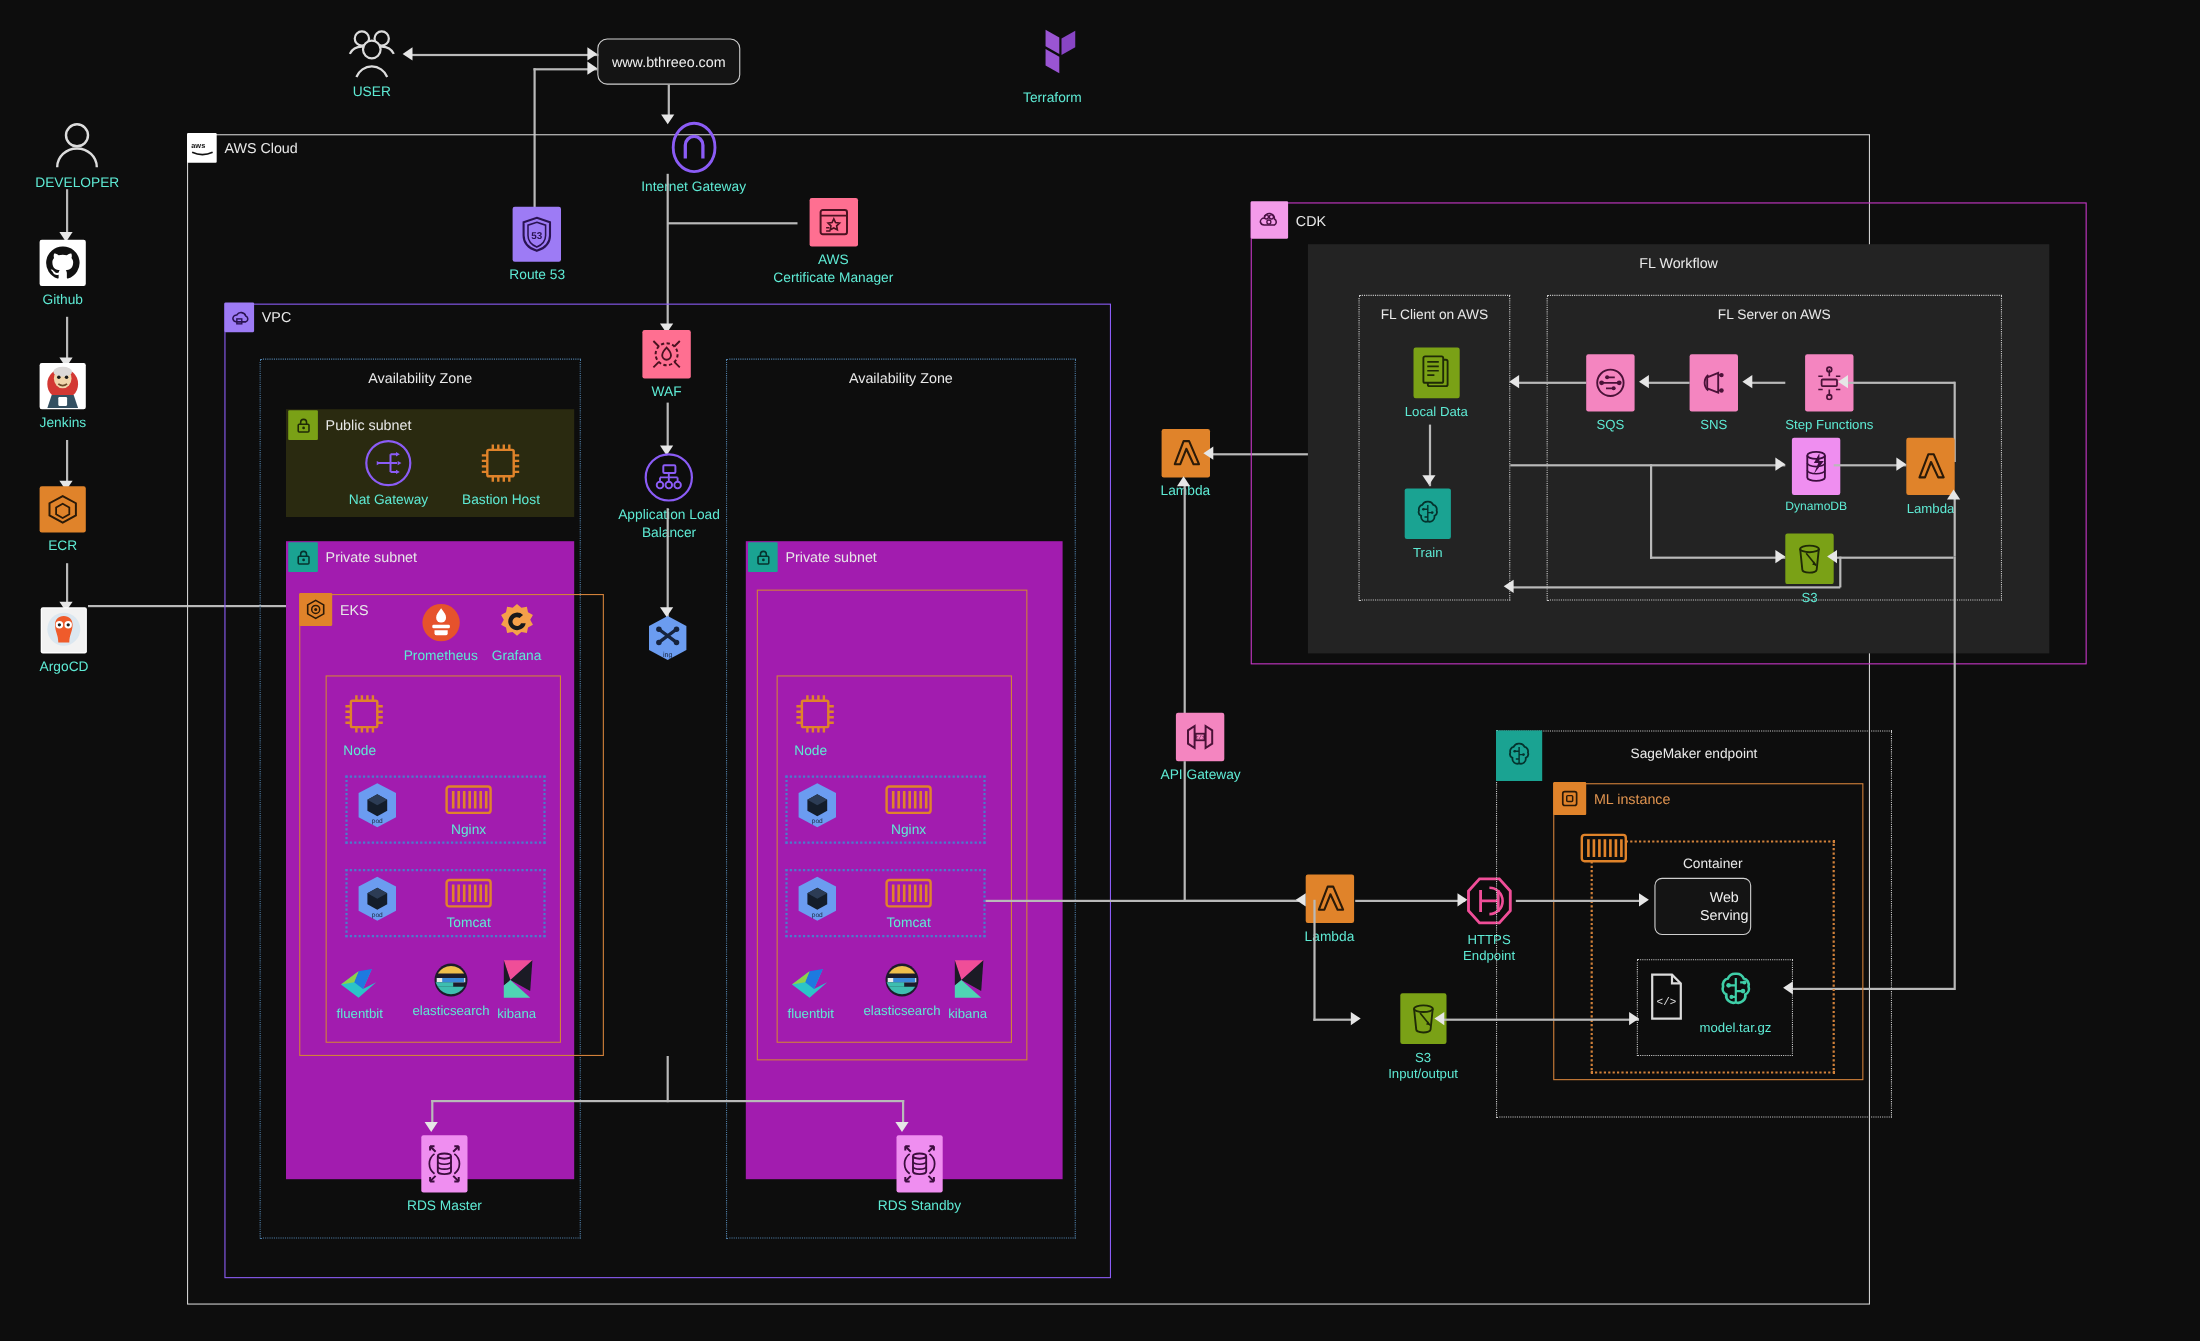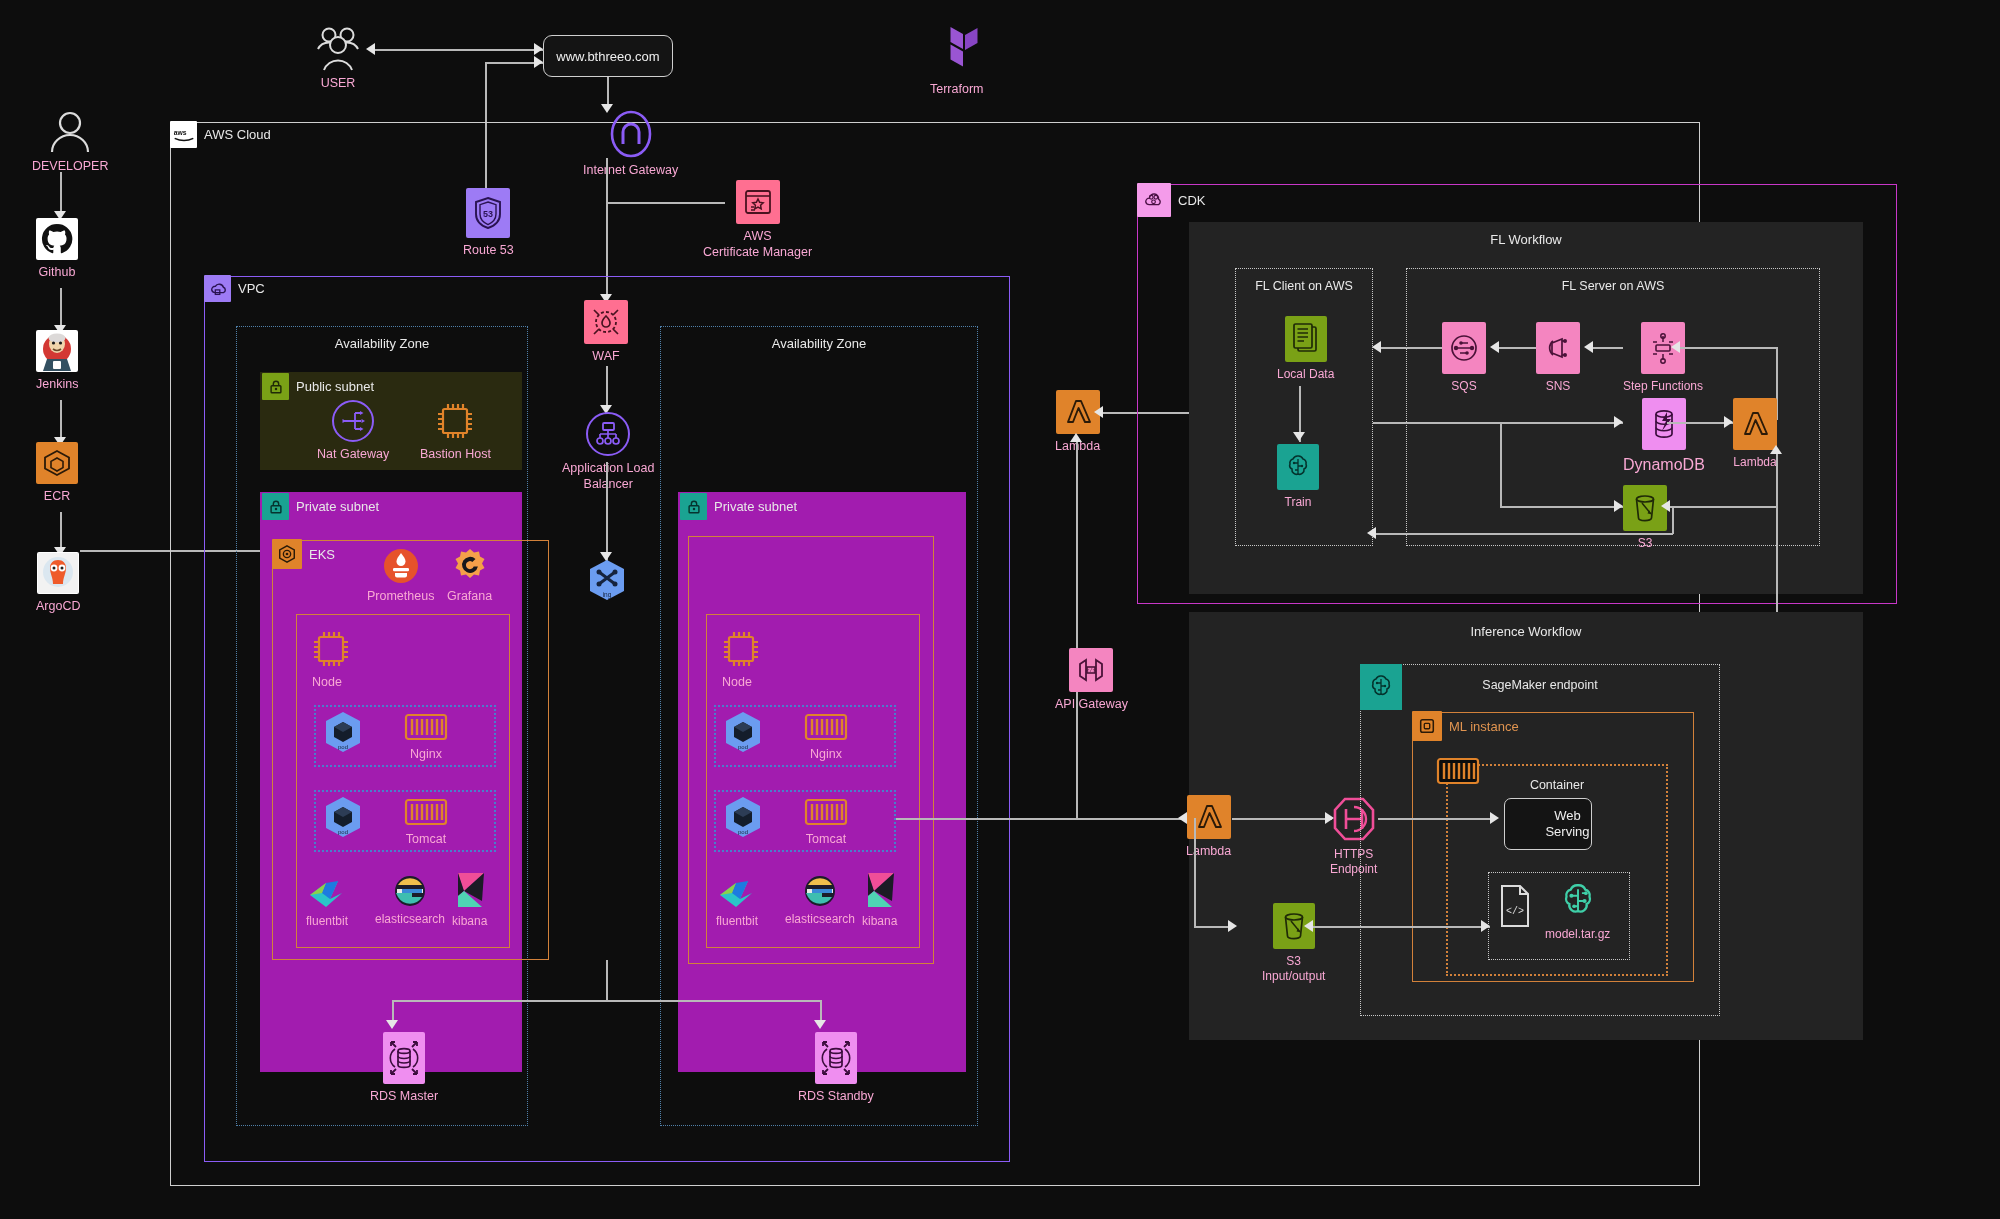--- a/index.html
+++ b/index.html
@@ -6,21 +6,21 @@
   html,body { background:#0d0d0d; }
   body {
     width:2000px; height:1219px; position:relative; overflow:hidden;
     font-family:"Liberation Sans", sans-serif;
     color:#e8e8e8;
   }
   .canvas { position:absolute; inset:0; background:#0d0d0d; }
 
   
   .node { position:absolute; display:flex; flex-direction:column; align-items:center; }
-  .node .lbl { margin-top:5px; font-size:12.5px; color:#f9a8d4; text-align:center; line-height:1.25; white-space:nowrap; }
+  .node .lbl { margin-top:5px; font-size:12.5px; color:#5eead4; text-align:center; line-height:1.25; white-space:nowrap; }
   .ico { display:flex; align-items:center; justify-content:center; }
 
   
   .tile { width:42px; height:42px; border-radius:2px; display:flex; align-items:center; justify-content:center; }
   .tile-purple  { background:#9d7bf5; }
   .tile-pink    { background:#ff6f91; }
   .tile-hotpink { background:#f485c0; }
   .tile-magenta { background:#ef8ef0; }
   .tile-orange  { background:#e0832a; }
   .tile-olive   { background:#7aa116; }
@@ -770,21 +770,21 @@
 
   <div class="node" style="left:1623px; top:398px;">
     <div class="ico tile tile-magenta" style="width:44px;height:52px;">
       <svg width="32" height="36" viewBox="0 0 32 36">
         <ellipse cx="16" cy="8" rx="8" ry="3.2" fill="none" stroke="#3b0d3d" stroke-width="1.7"></ellipse>
         <path d="M8 8 V28 a8 3.2 0 0 0 16 0 V8" fill="none" stroke="#3b0d3d" stroke-width="1.7"></path>
         <path d="M8 15 a8 3.2 0 0 0 16 0 M8 21.5 a8 3.2 0 0 0 16 0" fill="none" stroke="#3b0d3d" stroke-width="1.4"></path>
         <path d="M19 6 l-5 9 h4 l-4 10 9-12 h-4z" fill="#3b0d3d"></path>
       </svg>
     </div>
-    <div class="lbl" style="font-size:16px;">DynamoDB</div>
+    <div class="lbl" style="font-size:11px;">DynamoDB</div>
   </div>
 
   <div class="node" style="left:1733px; top:398px;">
     <div class="ico tile tile-orange" style="width:44px;height:52px;">
       <svg width="30" height="30" viewBox="0 0 30 30">
         <path d="M5 25 L13 4 h5 l9 21 h-5 L15.5 11 L10 25 Z" fill="none" stroke="#2b1a08" stroke-width="1.9" stroke-linejoin="round"></path>
       </svg>
     </div>
     <div class="lbl" style="font-size:12px;">Lambda</div>
   </div>
@@ -814,23 +814,20 @@
   <div class="ln lnv" style="left:1776px; top:450px; height:56px;"></div>
   <div class="arrow ar-up" style="left:1770px; top:445px;"></div>
   <div class="ln lnh" style="left:1373px; top:533px; width:300px;"></div>
   <div class="arrow ar-left" style="left:1367px; top:527px;"></div>
   <div class="ln lnv" style="left:1672px; top:506px; height:28px;"></div>
 
   <div class="ln lnv" style="left:1776px; top:506px; height:394px;"></div>
   <div class="ln lnh" style="left:1627px; top:898px; width:150px;"></div>
   <div class="arrow ar-left" style="left:1621px; top:892px;"></div>
 
-  <div class="group fill-panel" style="left:1189px; top:612px; width:674px; height:428px;">
-    <div class="centerlabel" style="top:12px;">Inference Workflow</div>
-  </div>
 
   <div class="node" style="left:1186px; top:795px;">
     <div class="ico tile tile-orange" style="width:44px;height:44px;">
       <svg width="30" height="30" viewBox="0 0 30 30">
         <path d="M5 25 L13 4 h5 l9 21 h-5 L15.5 11 L10 25 Z" fill="none" stroke="#2b1a08" stroke-width="1.9" stroke-linejoin="round"></path>
       </svg>
     </div>
     <div class="lbl">Lambda</div>
   </div>
   <div class="arrow ar-left" style="left:1178px; top:812px;"></div>

